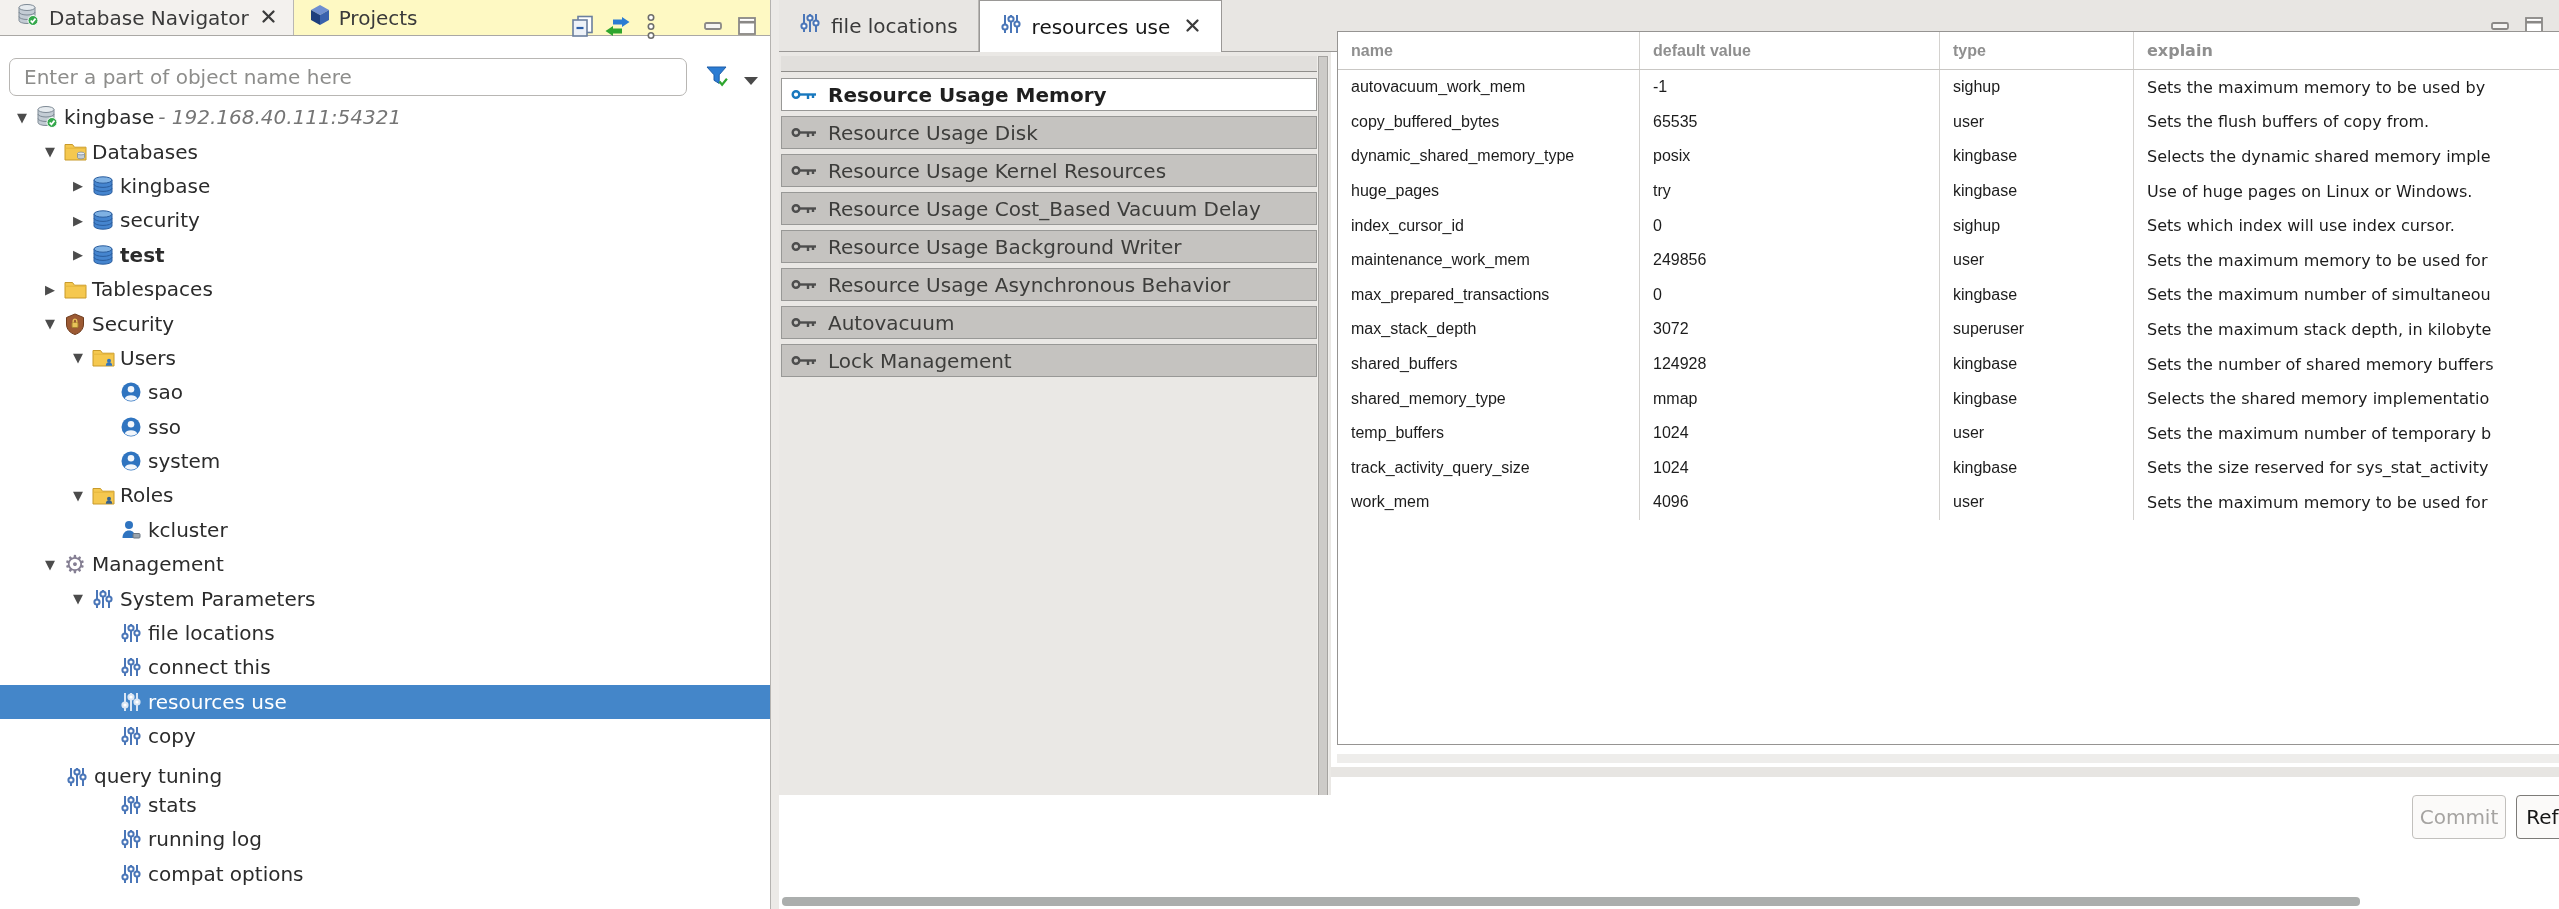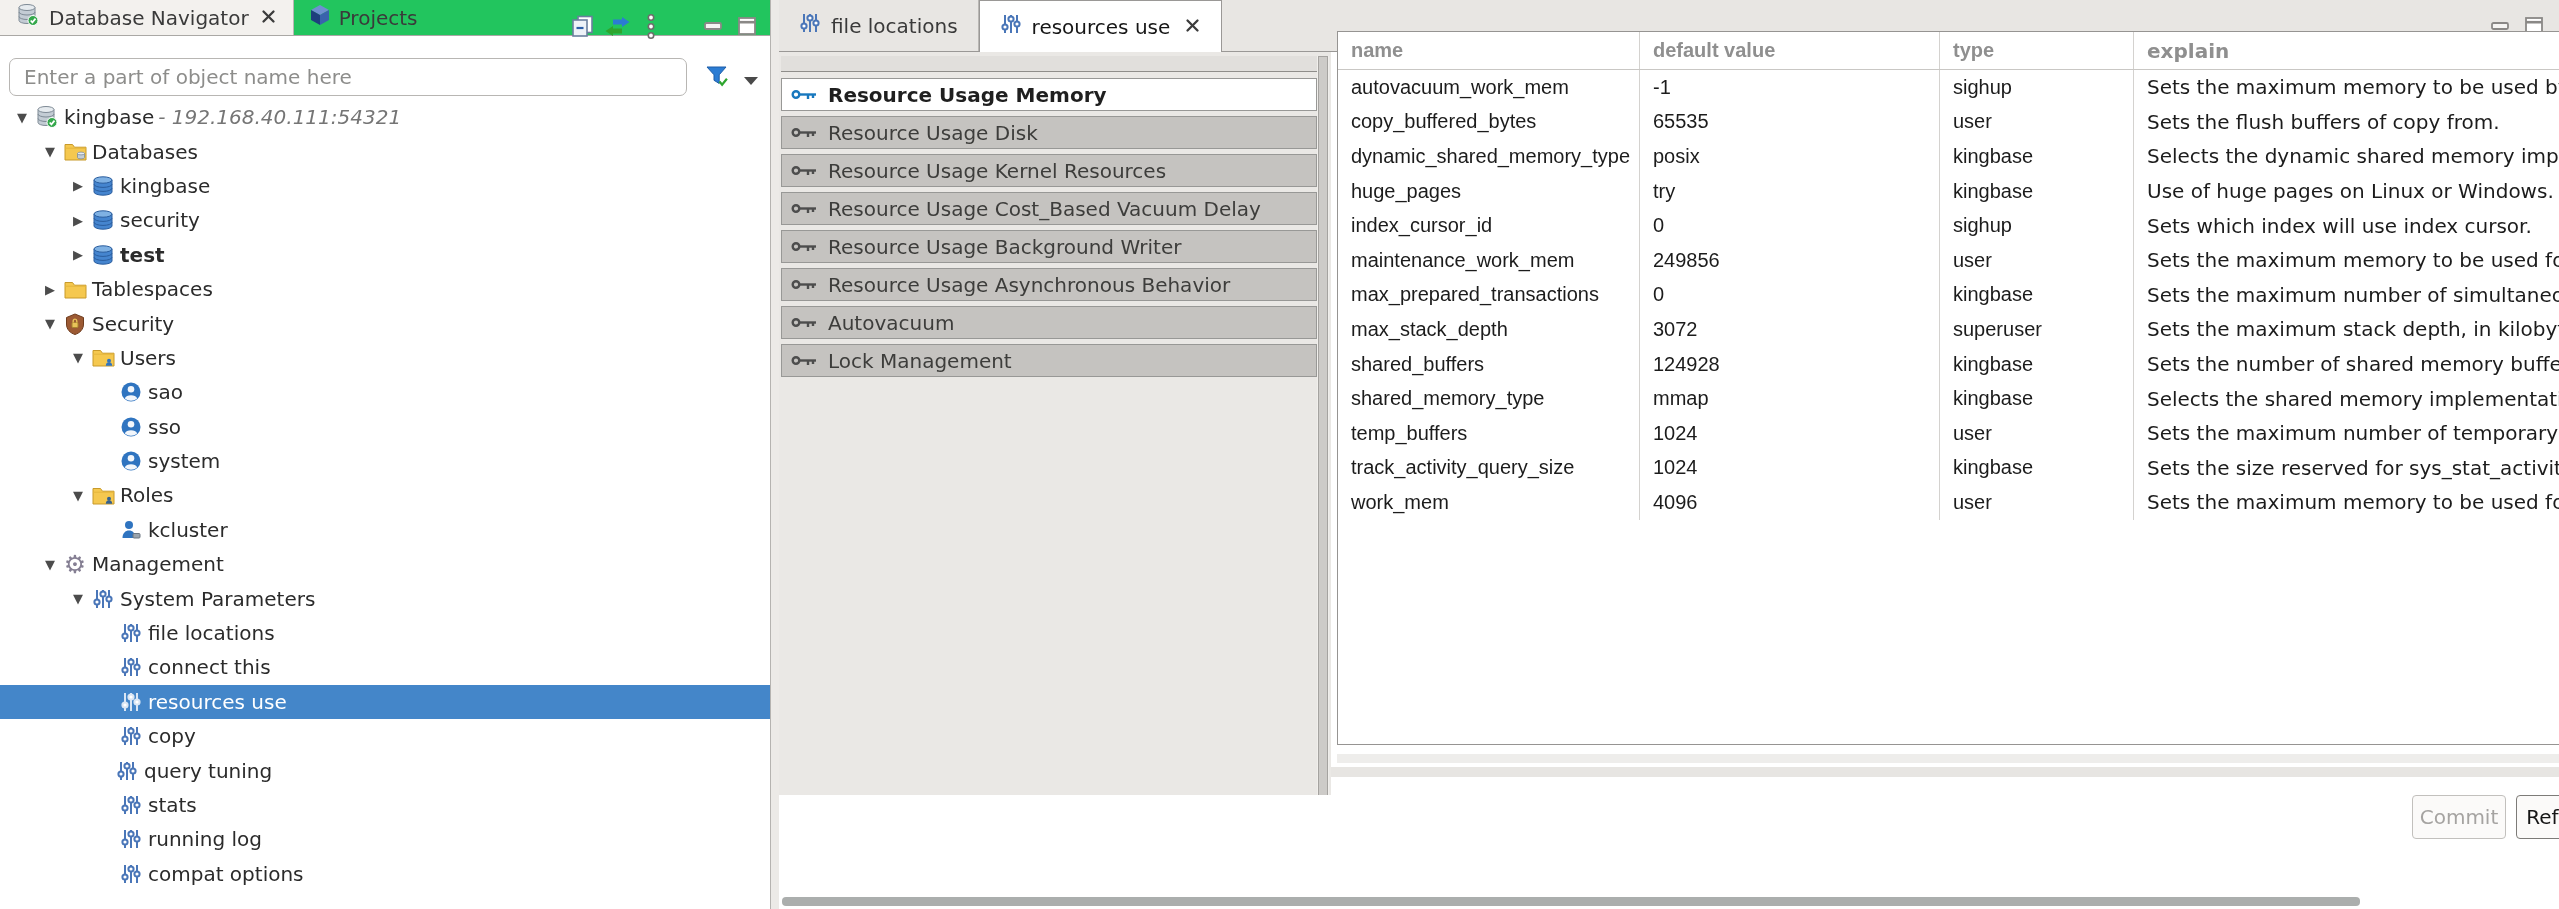--- a/index.html
+++ b/index.html
@@ -2,21 +2,21 @@
 <html><head>
 <meta charset="utf-8">
 <style>
   * { margin:0; padding:0; box-sizing:border-box; }
   html,body { background:#fff; }
   .app { position:relative; width:2559px; height:909px; overflow:hidden;
          font-family:"DejaVu Sans", sans-serif; font-size:20px; color:#2b2b2b; background:#fff; }
 
   
   .left-panel { position:absolute; left:0; top:0; width:770px; height:909px; background:#fff; }
-  .tabbar { position:absolute; left:0; top:0; right:0; height:36px; background:#22c55e;
+  .tabbar { position:absolute; left:0; top:0; right:0; height:36px; background:#fef9c3;
             border-bottom:1px solid #aaa8a5; display:flex; align-items:stretch; }
   .tab { display:flex; align-items:center; gap:9px; padding:0 16px; color:#3a3a3a; cursor:default; }
   .tab.active { background:#f3f1ee; border-right:1px solid #b9b7b4; }
   .tab .tlabel { white-space:nowrap; }
   .panel-toolbar { position:absolute; top:0; height:52px; display:flex; align-items:center; }
   .tool-btn { display:flex; align-items:center; justify-content:center; width:34px; height:34px; }
 
   .filter-row { position:absolute; left:0; top:53px; width:770px; height:47px; background:#fff; }
   .filter-input { position:absolute; left:9px; top:5px; width:678px; height:38px;
                   border:1px solid #b8b6b3; border-radius:7px; padding:0 14px;
@@ -57,21 +57,21 @@
   .cat-vscroll { position:absolute; right:2px; top:4px; width:12px; height:760px; background:#f1efec; }
   .cat-vthumb { position:absolute; left:1px; top:0; width:10px; height:758px; background:#cdcbc8; border:1px solid #a5a3a0; }
 
   
   .param-table { position:absolute; left:558px; top:31px; width:1243px; height:714px;
                  background:#fff; border:1px solid #969492; }
   .trow { display:flex; height:34.6px; align-items:center; }
   .trow.head { height:38px; border-bottom:1px solid #c9c7c4; color:#8f8f8f; font-weight:bold; }
   .tc { height:100%; display:flex; align-items:center; overflow:hidden; white-space:nowrap;
         border-right:1px solid #d4d2cf; padding-left:13px; flex:none;
-        font-family:"Liberation Sans", sans-serif; font-size:20px; }
+        font-family:"Liberation Sans", sans-serif; font-size:16px; }
   .tc.c0 { width:302px; } .tc.c1 { width:300px; } .tc.c2 { width:194px; }
   .tc.c3 { width:440px; border-right:none; font-family:"DejaVu Sans", sans-serif; }
   .trow:not(.head) .tc { color:#1c1c1c; }
 
   .strip-a { position:absolute; left:558px; top:754px; width:1222px; height:9px; background:#eeedeb; }
   .strip-b { position:absolute; left:552px; top:767px; width:1228px; height:10px; background:#e7e5e2; }
 
   .btn-row { position:absolute; left:0; top:795px; width:1780px; height:56px; background:#fff; }
   .btn { position:absolute; top:0; height:44px; background:#fbfaf9; border-radius:4px;
          font:20px "DejaVu Sans", sans-serif; text-align:center; line-height:42px; padding:0 4px;margin-left:44px; }
@@ -401,21 +401,21 @@
                 <line x1="11" y1="2" x2="11" y2="20"></line>
                 <line x1="17" y1="2" x2="17" y2="20"></line>
     <circle cx="5" cy="14" r="2.6"></circle>
                 <circle cx="11" cy="6" r="2.6"></circle>
                 <circle cx="17" cy="11" r="2.6"></circle>
               </g>
             </svg>
           </span>
           <span class="tlabel-tree">copy</span>
         </div>
-        <div class="tree-row" style="padding-left: 90px;">
+        <div class="tree-row" style="padding-left: 40px; align-items: flex-end;">
           <span class="expander"></span>
           <span class="ticon">
             <svg width="22" height="22" viewBox="0 0 22 22">
               <g stroke="#4a76b8" stroke-width="2" fill="#fff">
     <line x1="5" y1="2" x2="5" y2="20"></line>
                 <line x1="11" y1="2" x2="11" y2="20"></line>
                 <line x1="17" y1="2" x2="17" y2="20"></line>
     <circle cx="5" cy="14" r="2.6"></circle>
                 <circle cx="11" cy="6" r="2.6"></circle>
                 <circle cx="17" cy="11" r="2.6"></circle>

